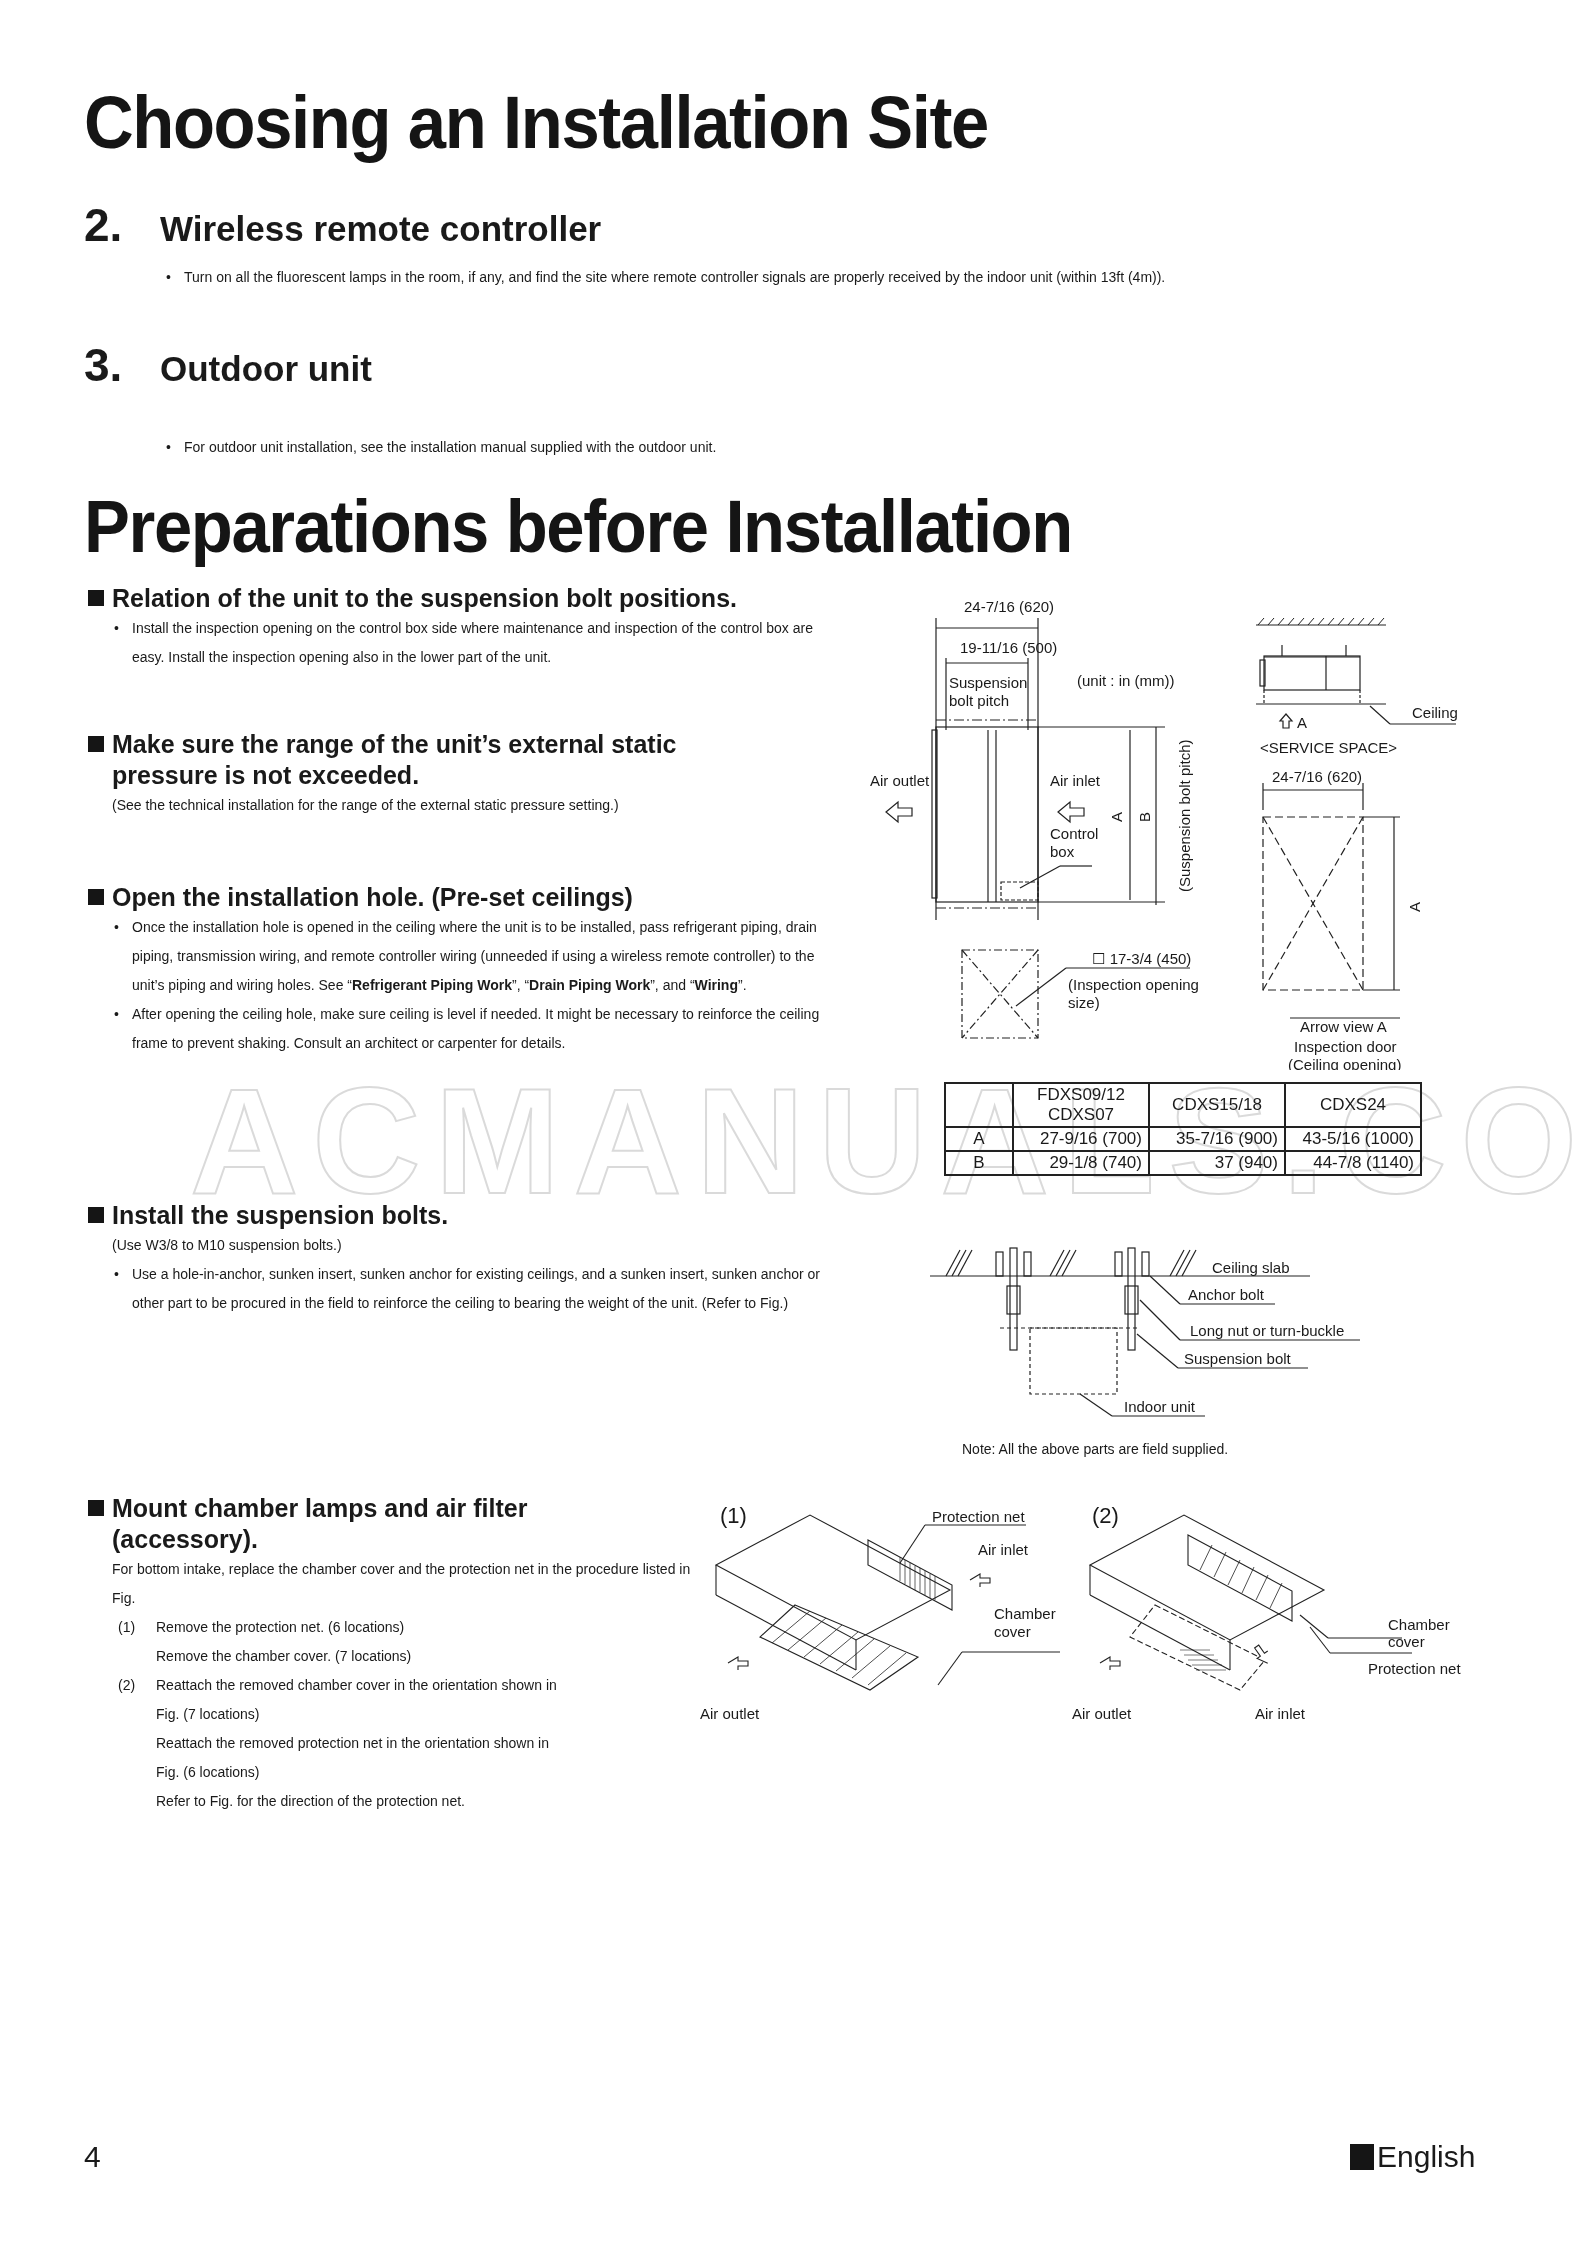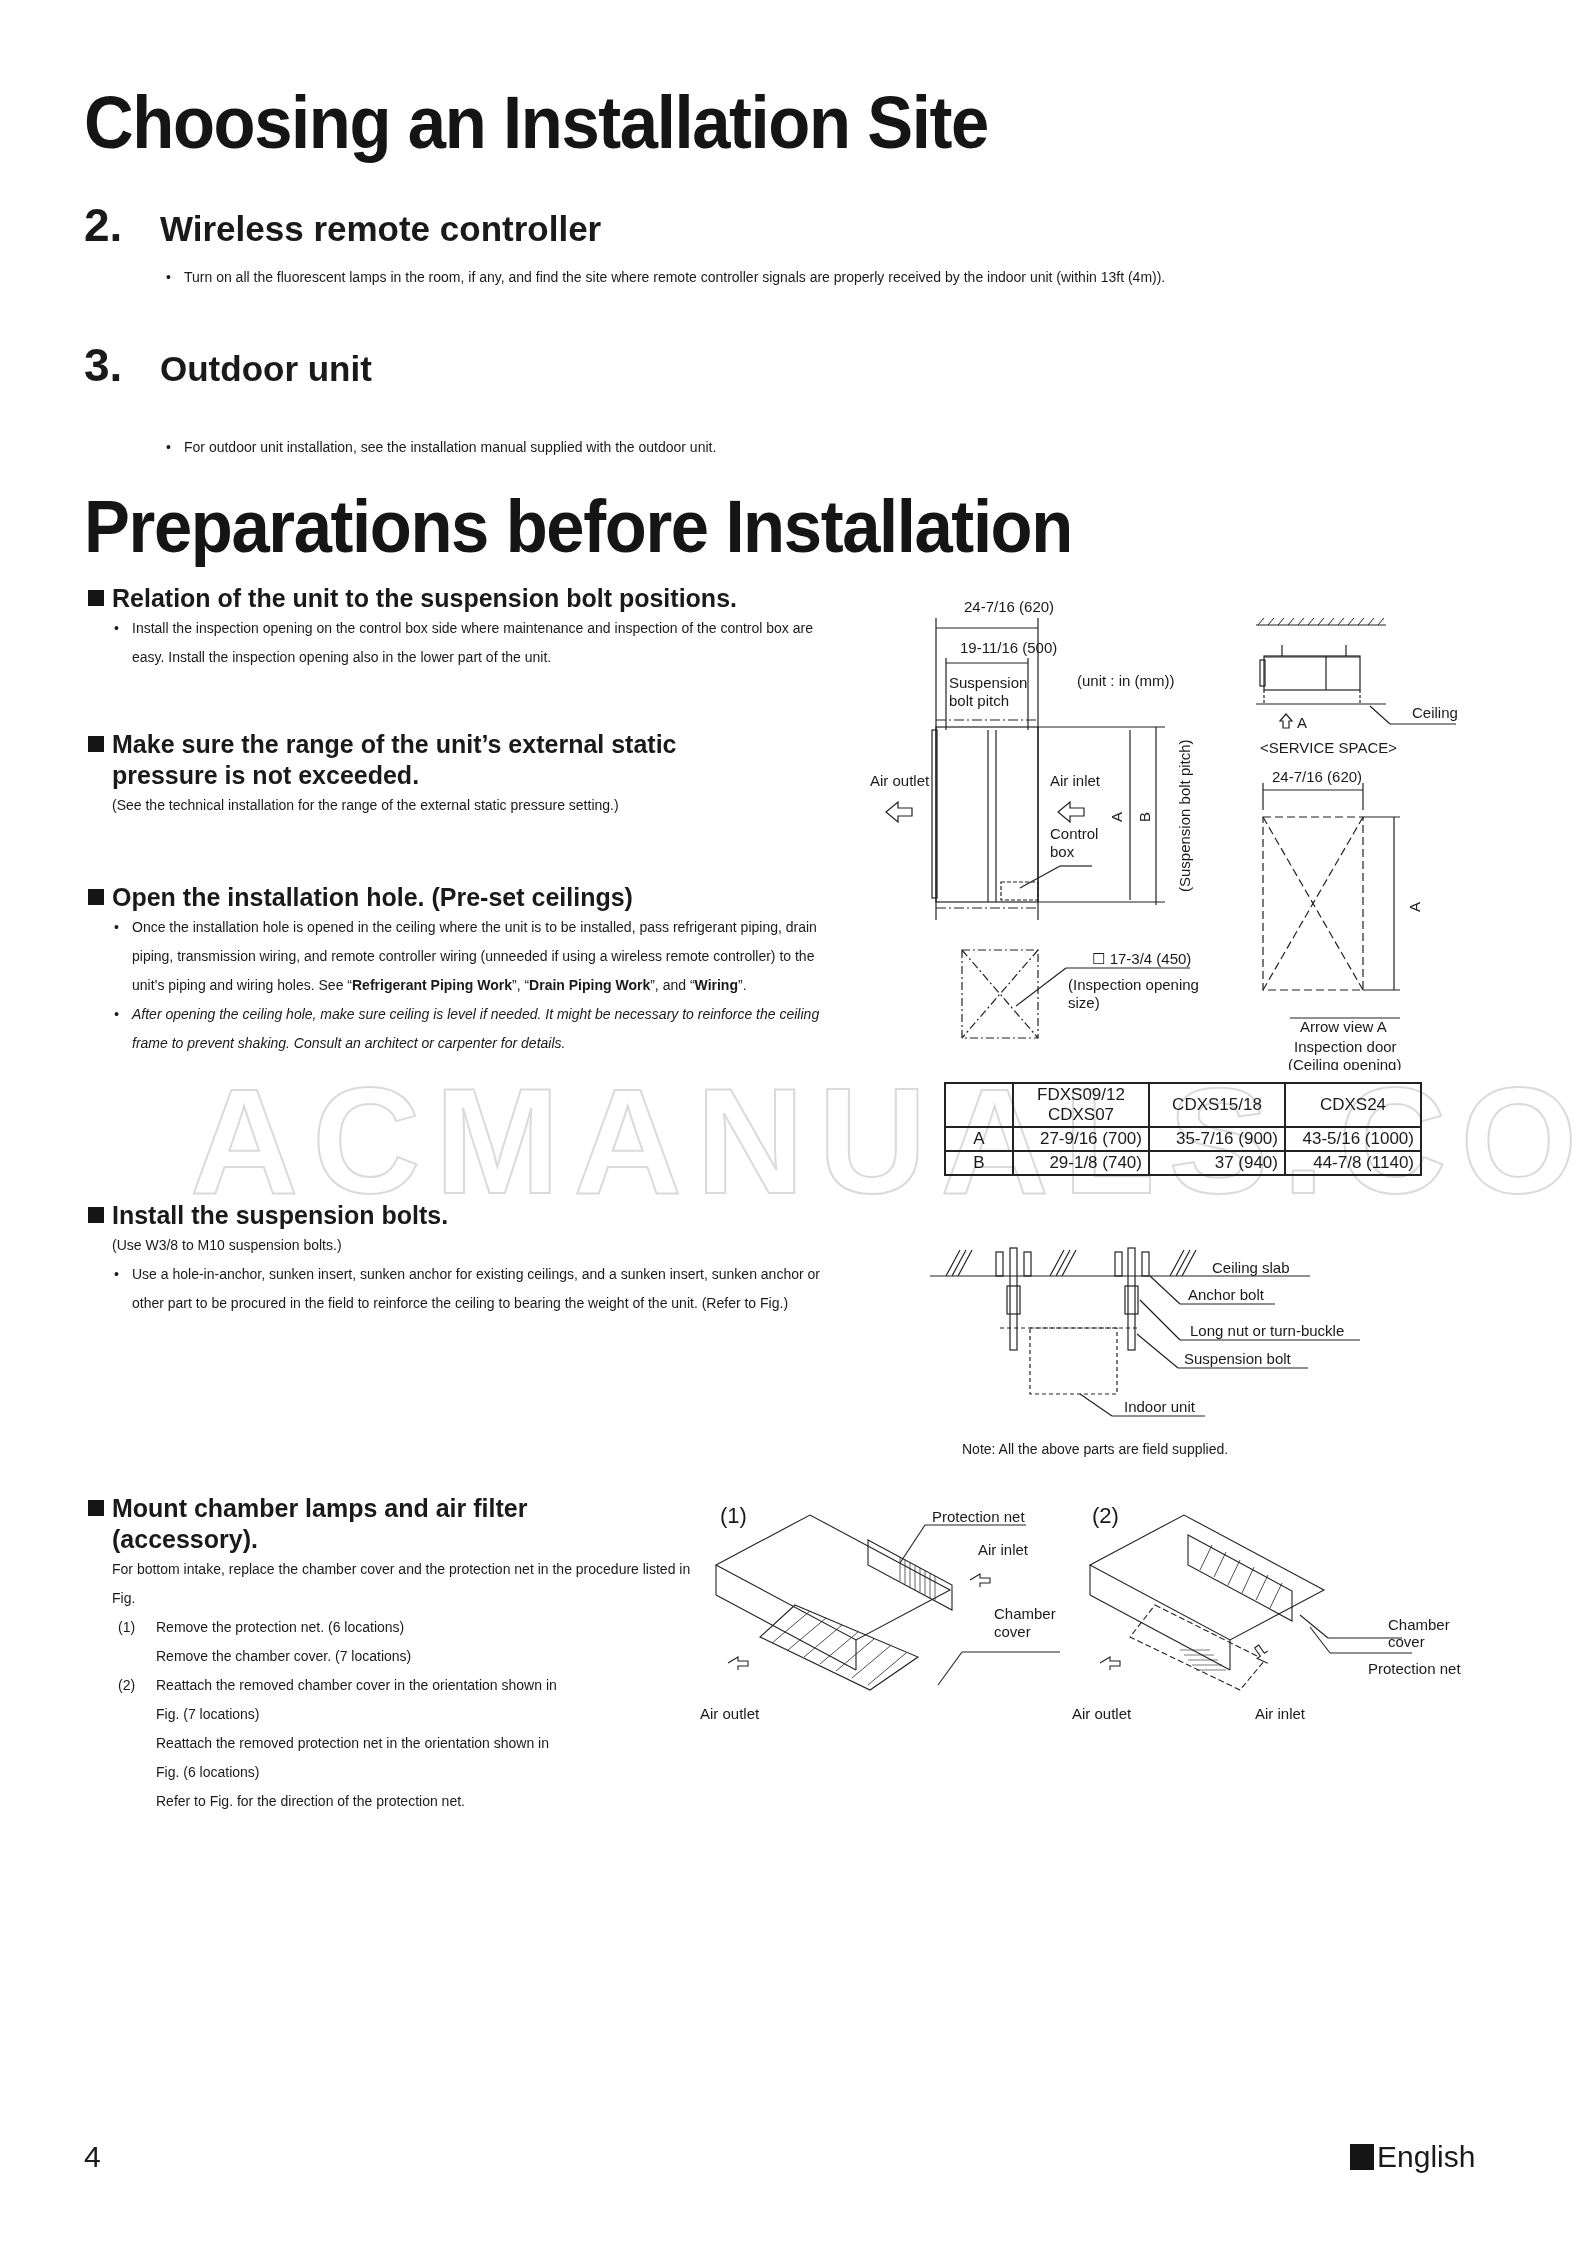--- a/index.html
+++ b/index.html
@@ -71,21 +71,21 @@
 </div>
 
 <div class="block" style="top:882px;">
   <div class="sq-head">
     <span class="sq"></span>
     <span>Open the installation hole. (Pre-set ceilings)</span>
   </div>
   <div class="body-txt bullet" style="margin-left:26px; width:706px;">
     <span>Once the installation hole is opened in the ceiling where the unit is to be installed, pass refrigerant piping, drain piping, transmission wiring, and remote controller wiring (unneeded if using a wireless remote controller) to the unit’s piping and wiring holes. See “</span><b>Refrigerant Piping Work</b><span>”, “</span><b>Drain Piping Work</b><span>”, and “</span><b>Wiring</b><span>”.</span>
   </div>
-  <div class="body-txt bullet" style="margin-left:26px; width:706px;font-style:italic;">After opening the ceiling hole, make sure ceiling is level if needed. It might be necessary to reinforce the ceiling frame to prevent shaking. Consult an architect or carpenter for details.</div>
+  <div class="body-txt bullet" style="margin-left:26px; width:706px;">After opening the ceiling hole, make sure ceiling is level if needed. It might be necessary to reinforce the ceiling frame to prevent shaking. Consult an architect or carpenter for details.</div>
 </div>
 
 <div class="block" style="top:1200px;">
   <div class="sq-head">
     <span class="sq"></span>
     <span>Install the suspension bolts.</span>
   </div>
   <div class="body-txt" style="padding-left:24px;">(Use W3/8 to M10 suspension bolts.)</div>
   <div class="body-txt bullet" style="margin-left:26px; width:706px;">Use a hole-in-anchor, sunken insert, sunken anchor for existing ceilings, and a sunken insert, sunken anchor or other part to be procured in the field to reinforce the ceiling to bearing the weight of the unit. (Refer to Fig.)</div>
 </div>

